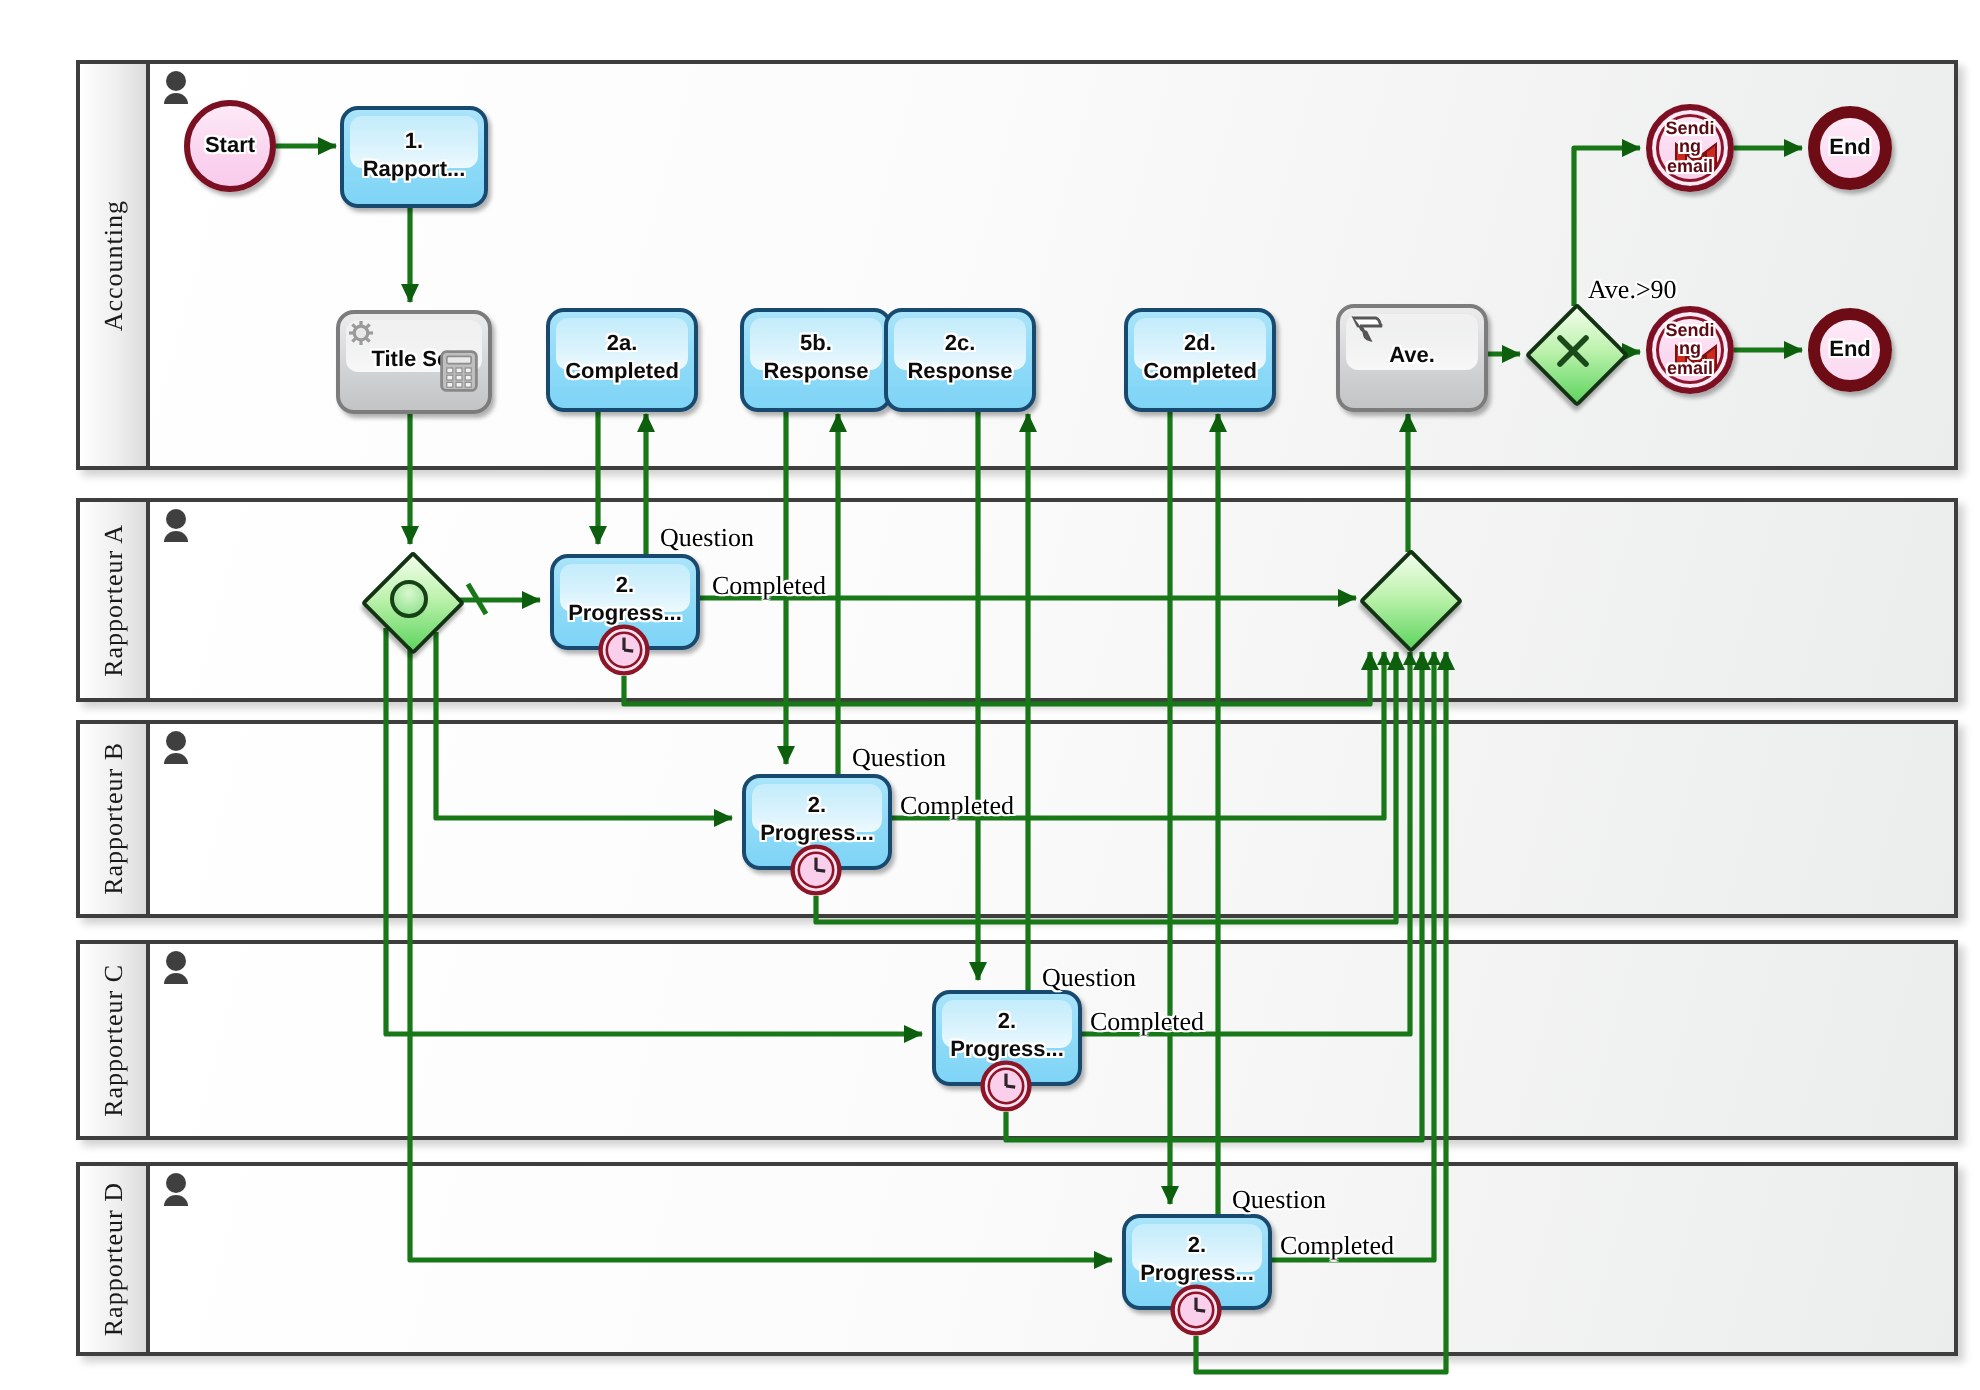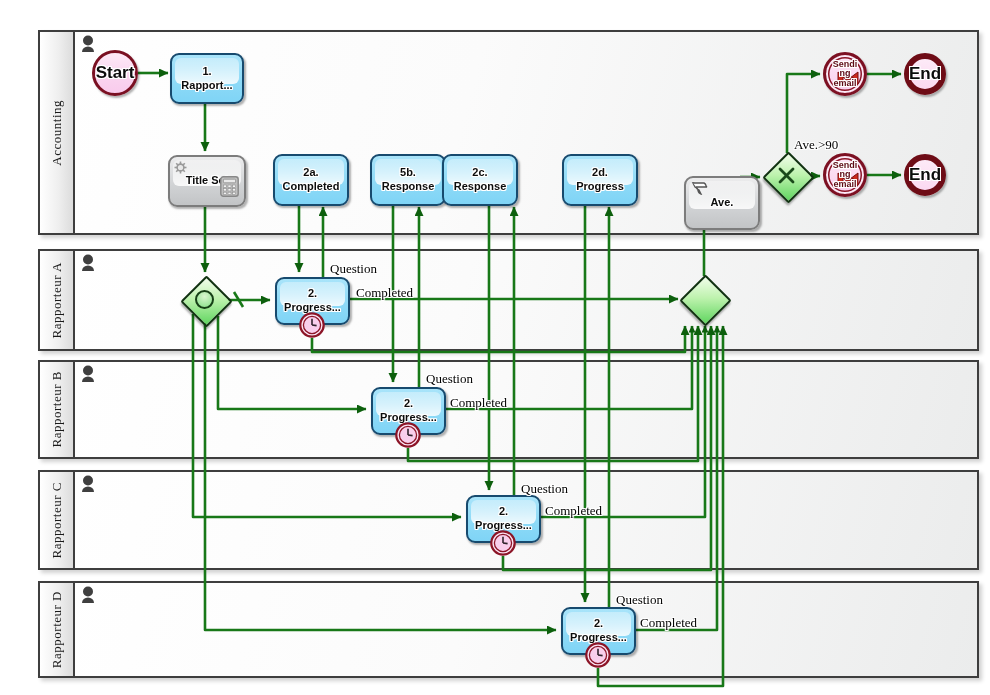--- a/index.html
+++ b/index.html
@@ -40,21 +40,21 @@
         background:linear-gradient(180deg,#fdeaf7 0%,#fad4ef 60%,#f9cbec 100%);
         box-shadow:1.5px 2px 2px rgba(0,0,0,.3);}
   .end{width:42px;height:42px;border:6.5px solid #6e0c16;
         background:linear-gradient(180deg,#fdeaf7 0%,#fbd9f1 100%);
         box-shadow:1.5px 2px 2px rgba(0,0,0,.3);}
   .email{width:44px;height:44px;border:3px solid #7c1022;
         background:linear-gradient(180deg,#fdeaf7 0%,#f9cdec 100%);
         box-shadow:inset 0 0 0 2px #fce8f6, inset 0 0 0 3.5px #8c1527, 1.5px 2px 2px rgba(0,0,0,.3);}
   .ev-label{position:absolute;inset:0;z-index:2;display:flex;flex-direction:column;
         align-items:center;justify-content:center;text-align:center;
-        font-weight:bold;font-size:17px;color:#0c0c0c;white-space:pre-line;}
+        font-weight:bold;font-size:11px;color:#0c0c0c;white-space:pre-line;}
   .email .ev-label{font-size:9px;line-height:9.5px;color:#5d0a14;overflow:visible;}
   .m-icon{position:absolute;left:11px;top:16px;z-index:1;}
 
   
   .gw{position:absolute;z-index:2;width:33px;height:33px;transform:rotate(45deg);
       border:2.5px solid #123312;border-radius:2px;
       background:linear-gradient(135deg,#f1fdea 0%,#bdf2ad 45%,#5fd55f 100%);
       box-shadow:1.5px 2px 2px rgba(0,0,0,.3);}
   .gw-overlay{position:absolute;z-index:3;width:33px;height:33px;pointer-events:none;}
   .incl-circle{position:absolute;left:7px;top:7px;width:19px;height:19px;border-radius:50%;
@@ -227,24 +227,24 @@
 Response</span>
   </div>
   <div class="node task" style="left:442px;top:154px;width:72px;height:48px;">
     <div class="hl"></div>
     <span class="lbl halo">2c.
 Response</span>
   </div>
   <div class="node task" style="left:562px;top:154px;width:72px;height:48px;">
     <div class="hl"></div>
     <span class="lbl halo">2d.
-Progress</span>
-  </div>
-
-  <div class="node task gray" style="left:684px;top:152px;width:72px;height:50px;margin-top:24px;">
+Completed</span>
+  </div>
+
+  <div class="node task gray" style="left:668px;top:152px;width:72px;height:50px;">
     <div class="hl"></div>
     <span class="corner-icon">
       <svg width="20" height="16">
           <path d="M3 2 C8 3 4 8 9 9 L11 13 C6 12 10 7 5 6 Z" fill="#f5f5f5" stroke="#555" stroke-width="1.4"></path>
           <path d="M3 2 L14 2 C17 3.5 15 5 17 6 L6 6" fill="#fdfdfd" stroke="#555" stroke-width="1.4"></path>
         </svg>
     </span>
     <span class="lbl halo">Ave.</span>
   </div>
 

